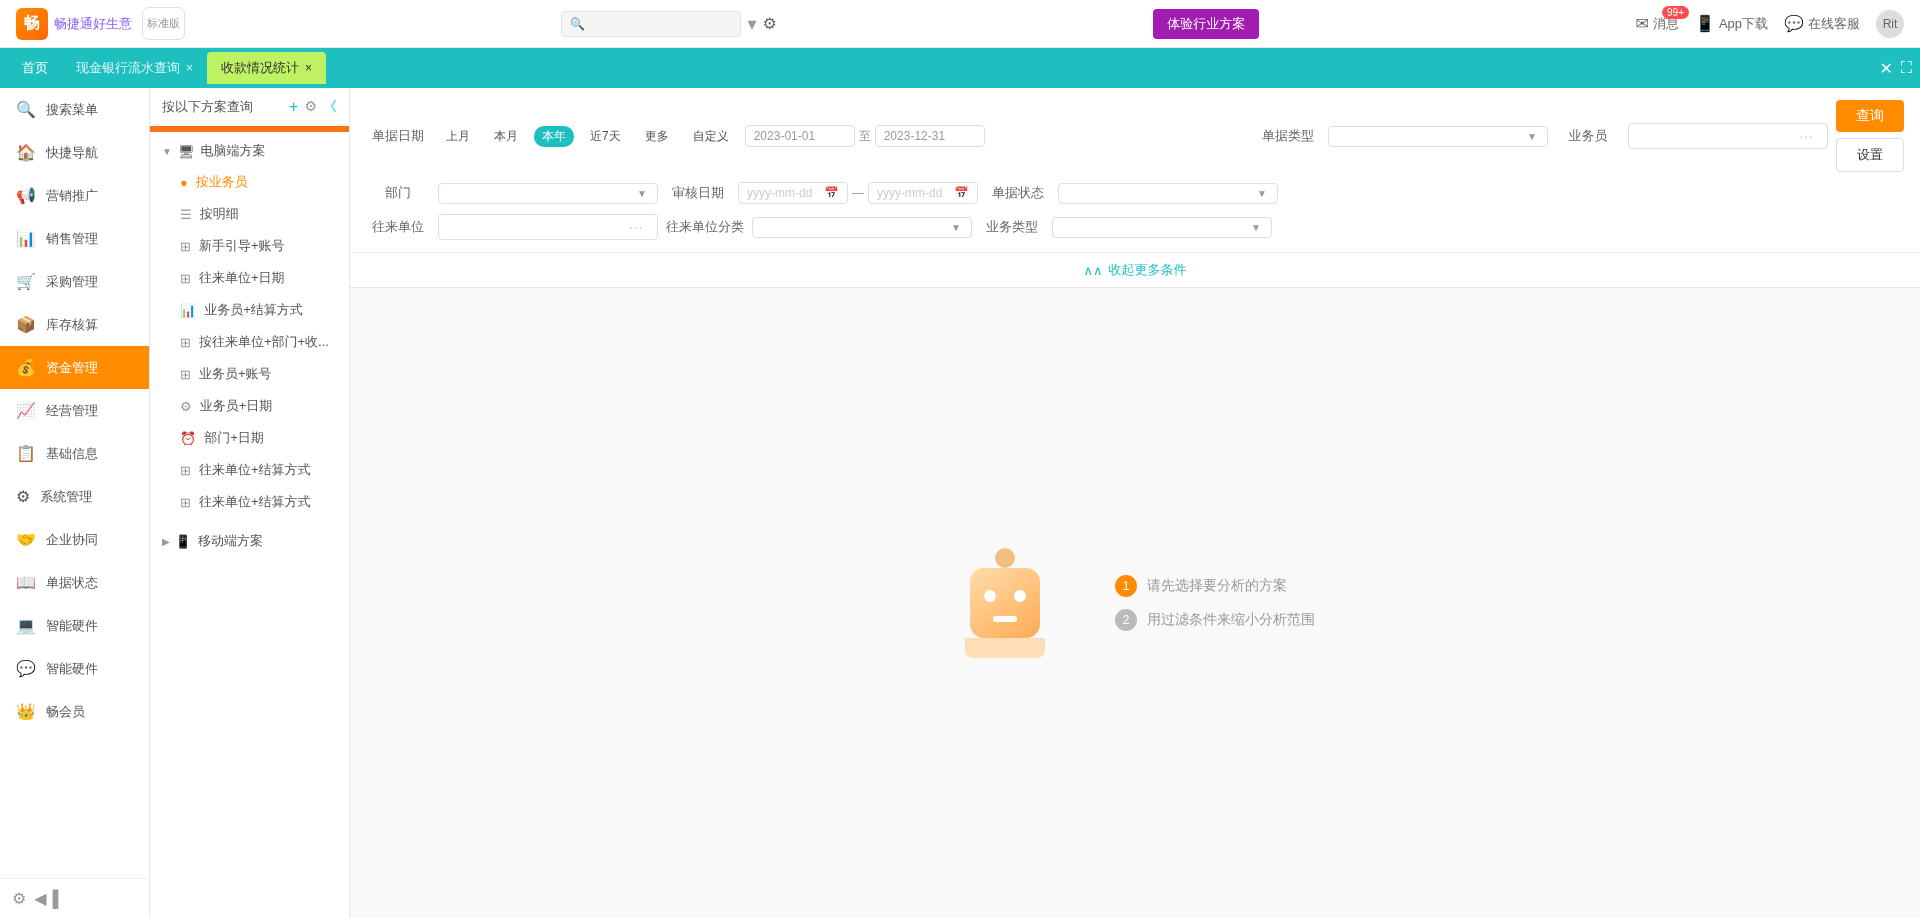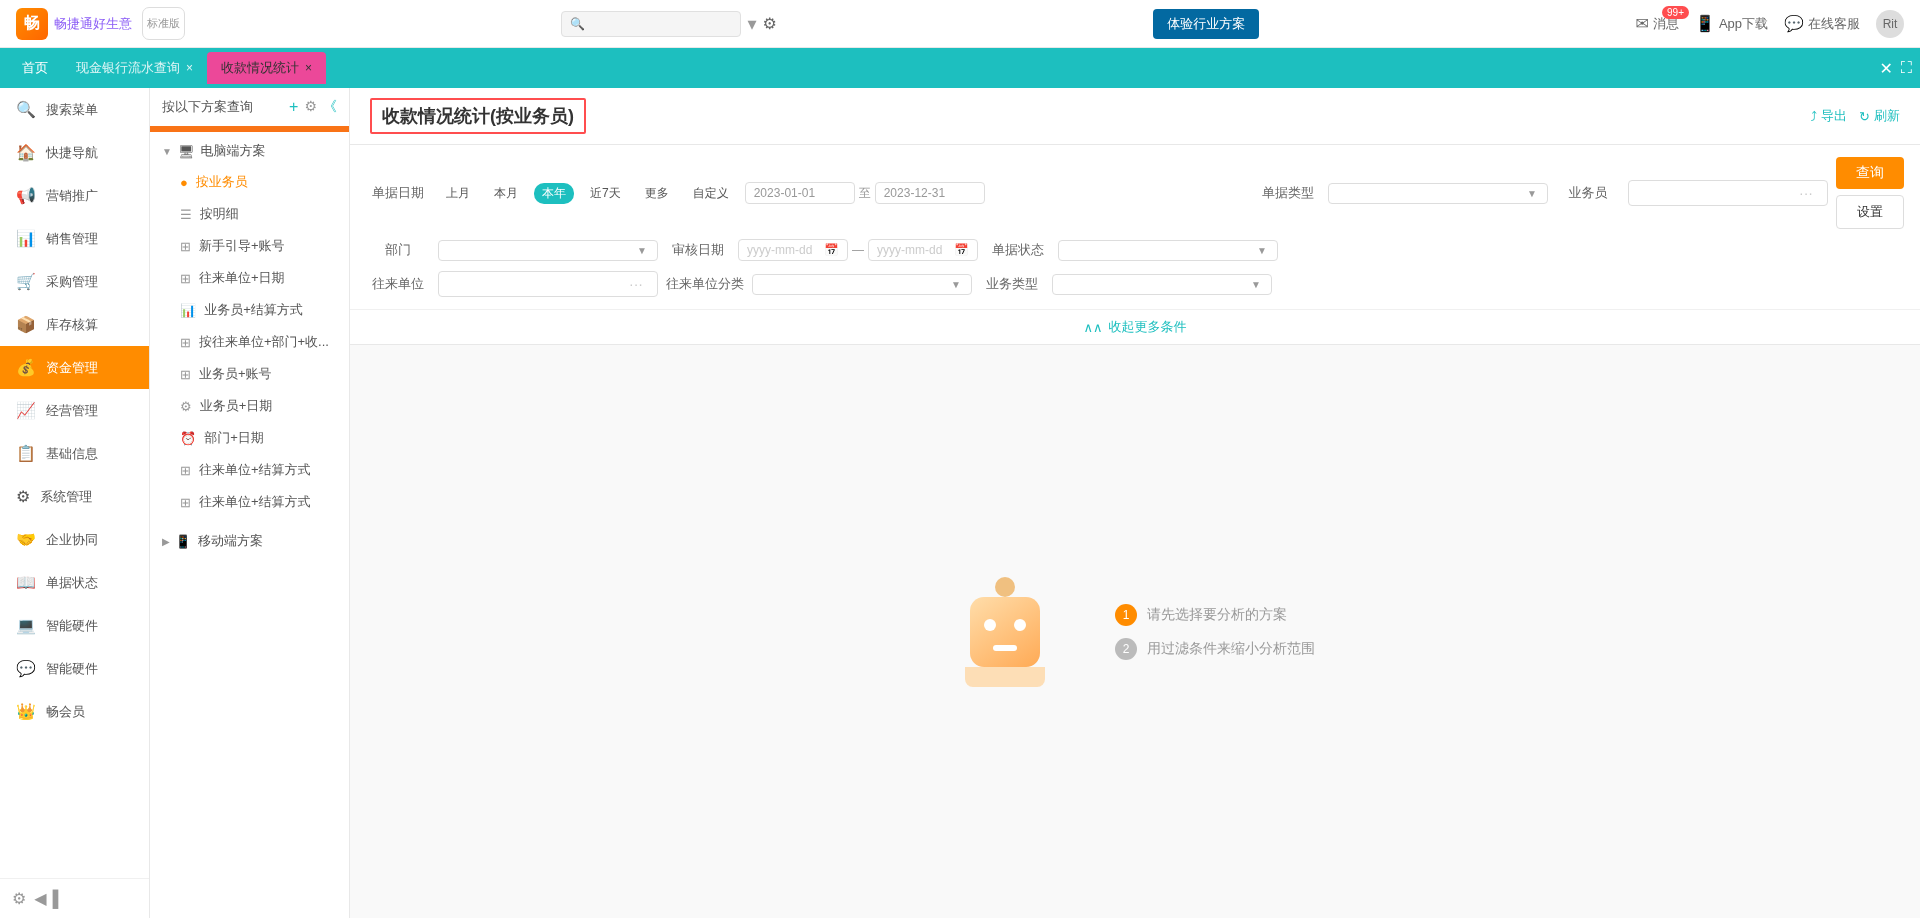--- a/index.html
+++ b/index.html
@@ -33,21 +33,21 @@
     .badge {
       background: #ff4d4f; color: white; border-radius: 10px;
       font-size: 10px; padding: 1px 5px; position: absolute; top: -8px; right: -10px;
     }
     .standard-badge {
       font-size: 11px; color: #999; border: 1px solid #ddd;
       border-radius: 7px; padding: 8px 4px; margin-left: 4px;
     }
     .settings-icon { cursor: pointer; color: #666; font-size: 16px; }
     .trial-btn {
-      background: #0369a1; color: white; border: none;
+      background: #a21caf; color: white; border: none;
       border-radius: 4px; padding: 6px 14px; cursor: pointer; font-size: 13px;
     }
     .user-avatar {
       width: 28px; height: 28px; border-radius: 50%;
       background: #ddd; display: flex; align-items: center; justify-content: center;
       font-size: 12px; color: #666;
     }
 
     
     .tab-bar {
@@ -58,21 +58,21 @@
       padding: 0 8px;
     }
     .tab-item {
       height: 32px; padding: 0 14px;
       display: flex; align-items: center; gap: 6px;
       cursor: pointer; color: rgba(255,255,255,0.85);
       font-size: 13px; border-radius: 4px 4px 0 0;
       position: relative;
     }
     .tab-item.active {
-      background: #ec4899; color: #333; text-align: right;
+      background: #bef264; color: #333; text-align: right;
     }
     .tab-item .close-icon { font-size: 12px; cursor: pointer; }
     .tab-home { color: white; }
     .tab-spacer { flex: 1; }
     .tab-bar-actions { display: flex; align-items: center; gap: 8px; }
     .tab-action-btn { color: white; cursor: pointer; font-size: 16px; }
 
     
     .main-layout { display: flex; height: calc(918px - 48px - 40px); }
 
@@ -414,33 +414,20 @@
           <marker id="arrowhead" markerWidth="10" markerHeight="7" refX="10" refY="3.5" orient="auto">
             <polygon points="0 0, 10 3.5, 0 7" fill="#e53935"></polygon>
           </marker>
         </defs>
         <path d="M 60 20 Q 160 20 160 120 L 160 130" stroke="#e53935" stroke-width="2.5" fill="none" marker-end="url(#arrowhead)"></path>
       </svg>
     </div>
 
     <div class="right-content">
 
-      <div class="page-header">
-        <span class="page-title">收款情况统计(按业务员)</span>
-        <div class="page-actions">
-          <div class="page-action-btn">
-            <span>⤴</span>
-            <span>导出</span>
-          </div>
-          <div class="page-action-btn">
-            <span>↻</span>
-            <span>刷新</span>
-          </div>
-        </div>
-      </div>
 
       <div class="top-filter-area">
         <div class="top-filters-row">
 
           <div class="filter-line">
             <span class="fl-label">单据日期</span>
             <div class="fl-value">
               <div class="date-btns">
                 <span class="dbt">上月</span>
                 <span class="dbt">本月</span>

